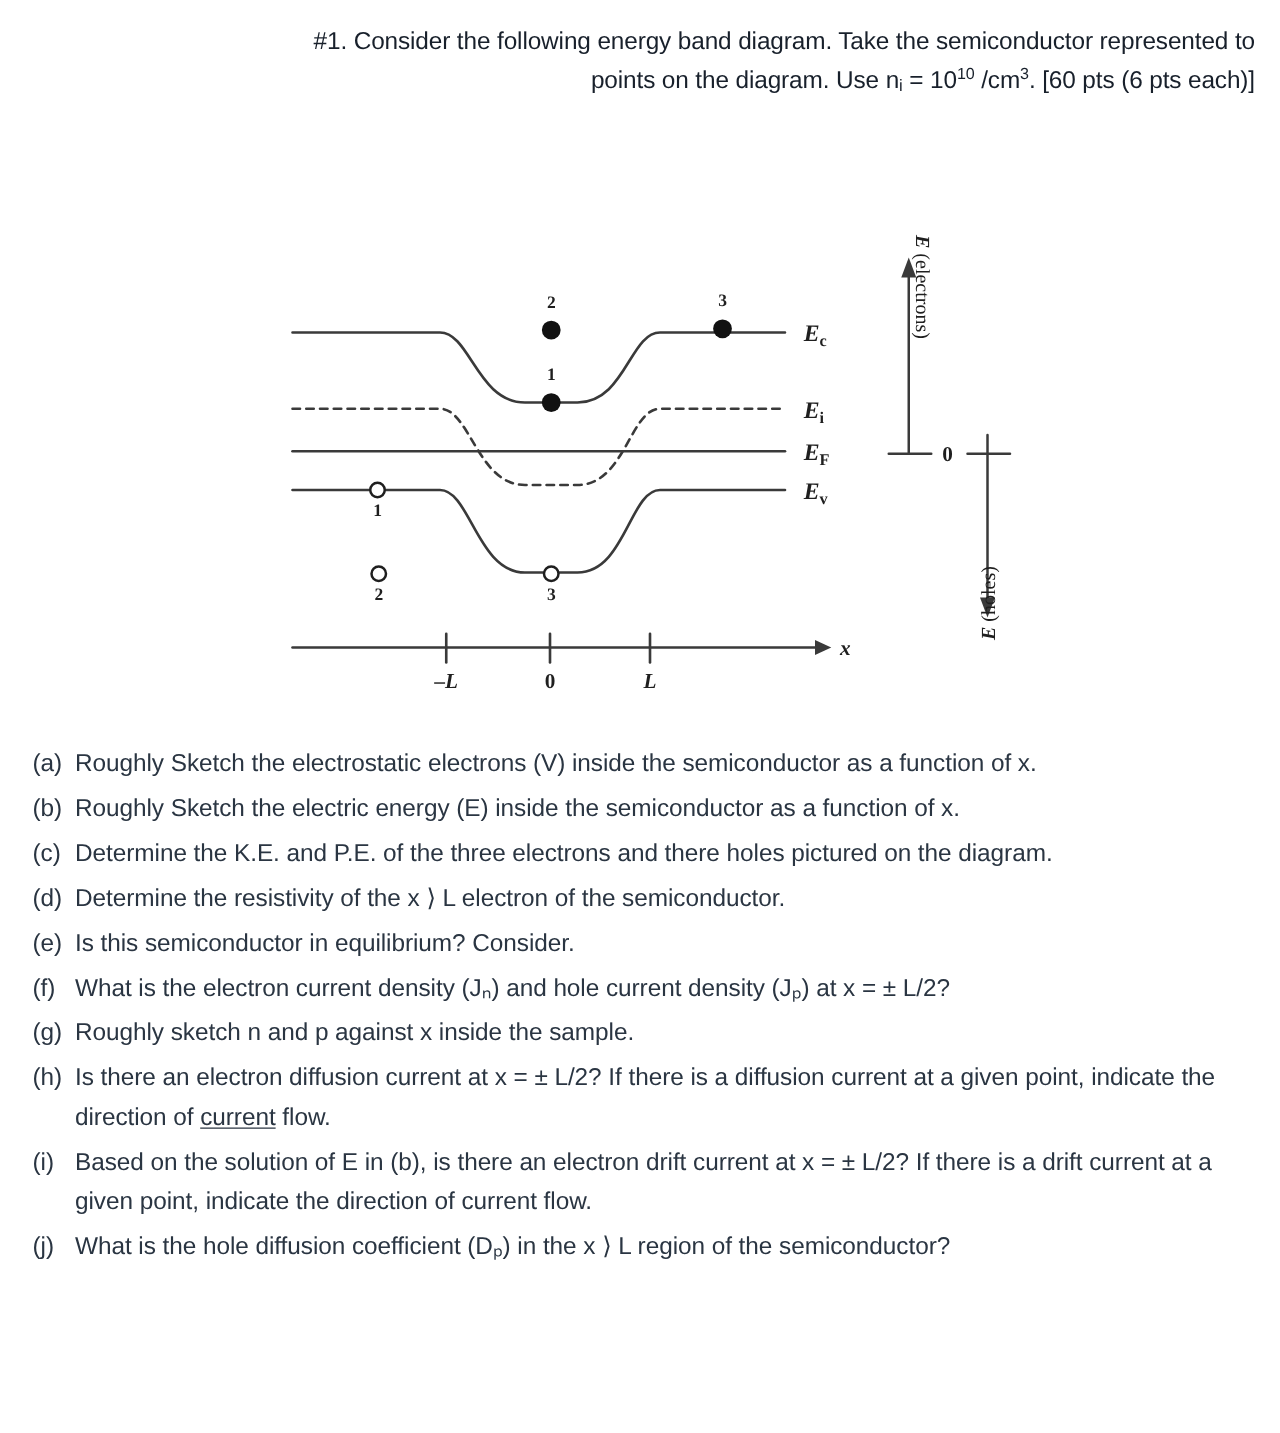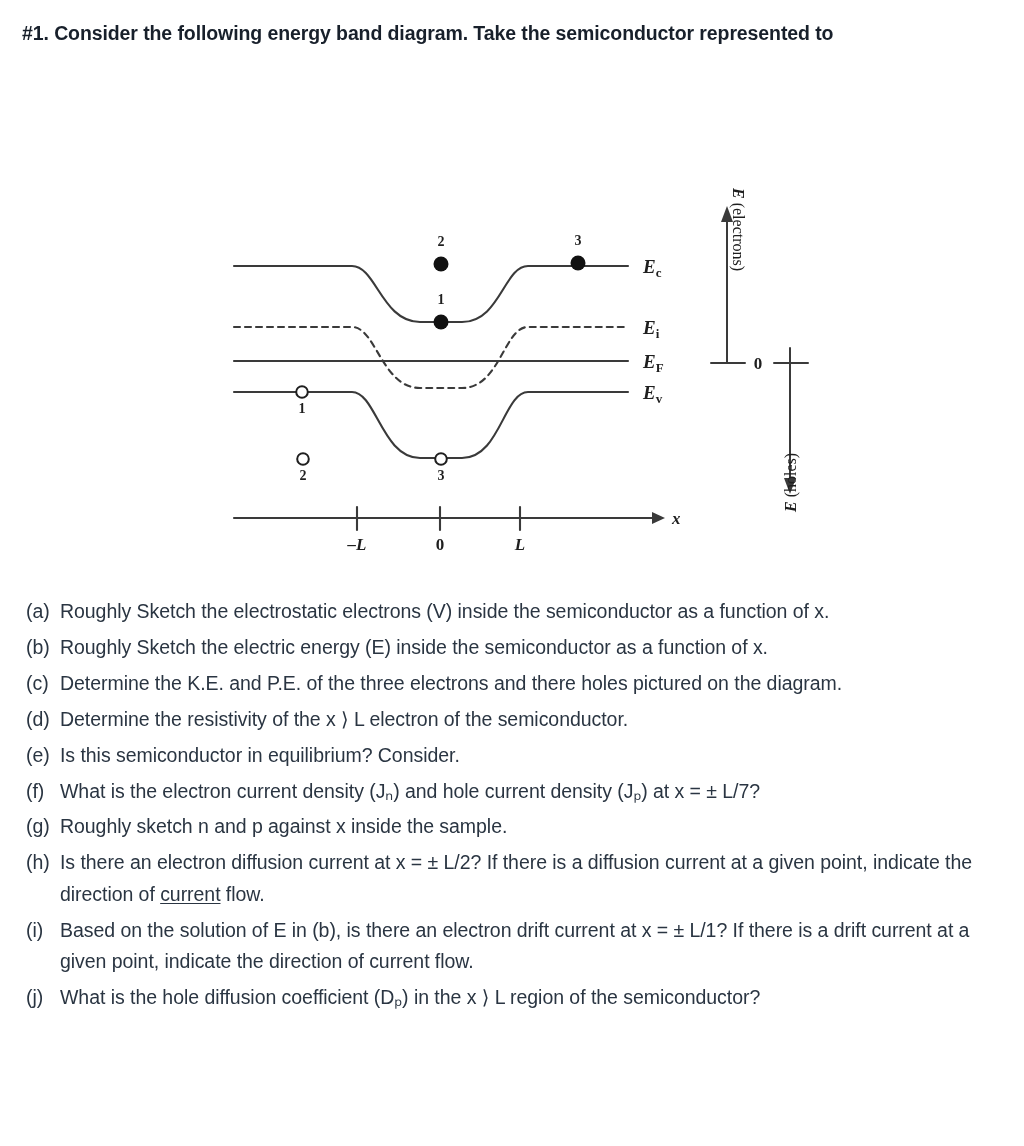--- a/index.html
+++ b/index.html
@@ -16,24 +16,25 @@
     overflow: hidden;
   }
 
   
   #problem-statement {
     position: absolute;
     left: 22px;
     top: 18px;
     width: 982px;
     font-size: 19.5px;
-    font-weight: 700;
+    font-weight: 400;
     line-height: 31px;
     letter-spacing: -0.1px;
     color: #18202b;
+    text-align: right;
   }
   #problem-statement .ln { display: block; white-space: nowrap; }
   sub { font-size: 0.68em; vertical-align: -0.22em; line-height: 0; }
   sup { font-size: 0.66em; vertical-align: 0.52em; line-height: 0; }
 
   
   #figure {
     position: absolute;
     left: 0;
     top: 170px;
@@ -67,20 +68,21 @@
   .q-text {
     flex: 1 1 auto;
   }
   .q-text u { text-underline-offset: 2px; }
 </style>
 </head>
 <body>
 
 <div id="problem-statement">
   <span class="ln">#1. Consider the following energy band diagram. Take the semiconductor represented to</span>
+  <span class="ln">points on the diagram. Use n<sub>i</sub> = 10<sup>10</sup> /cm<sup>3</sup>. [60 pts (6 pts each)]</span>
 </div>
 
 <div id="figure">
 <svg width="1024" height="410" viewBox="0 0 1024 410" xmlns="http://www.w3.org/2000/svg">
   <g stroke="#3a3a3a" fill="none" stroke-width="2.1" stroke-linecap="round">
 
     <path d="M 234,96 L 352,96 C 376,96 382,152 420,152 L 462,152 C 500,152 504,96 528,96 L 628,96"></path>
 
     <path d="M 234,222 L 352,222 C 376,222 382,288 420,288 L 462,288 C 500,288 504,222 528,222 L 628,222"></path>
 
@@ -174,36 +176,36 @@
     <span class="q-text">Determine the resistivity of the x ⟩ L electron of the semiconductor.</span>
   </div>
 
   <div class="q-item">
     <span class="q-marker">(e)</span>
     <span class="q-text">Is this semiconductor in equilibrium? Consider.</span>
   </div>
 
   <div class="q-item">
     <span class="q-marker">(f)</span>
-    <span class="q-text">What is the electron current density (Jₙ) and hole current density (Jₚ) at x = ± L/7?</span>
+    <span class="q-text">What is the electron current density (Jₙ) and hole current density (Jₚ) at x = ± L/2?</span>
   </div>
 
   <div class="q-item">
     <span class="q-marker">(g)</span>
     <span class="q-text">Roughly sketch n and p against x inside the sample.</span>
   </div>
 
   <div class="q-item">
     <span class="q-marker">(h)</span>
     <span class="q-text" id="q-h-text">Is there an electron diffusion current at x = ± L/2? If there is a diffusion current at a given point, indicate the direction of <u>current</u> flow.</span>
   </div>
 
   <div class="q-item">
     <span class="q-marker">(i)</span>
-    <span class="q-text">Based on the solution of E in (b), is there an electron drift current at x = ± L/1? If there is a drift current at a given point, indicate the direction of current flow.</span>
+    <span class="q-text">Based on the solution of E in (b), is there an electron drift current at x = ± L/2? If there is a drift current at a given point, indicate the direction of current flow.</span>
   </div>
 
   <div class="q-item">
     <span class="q-marker">(j)</span>
     <span class="q-text">What is the hole diffusion coefficient (Dₚ) in the x ⟩ L region of the semiconductor?</span>
   </div>
 
 </div>
 
 </body></html>

